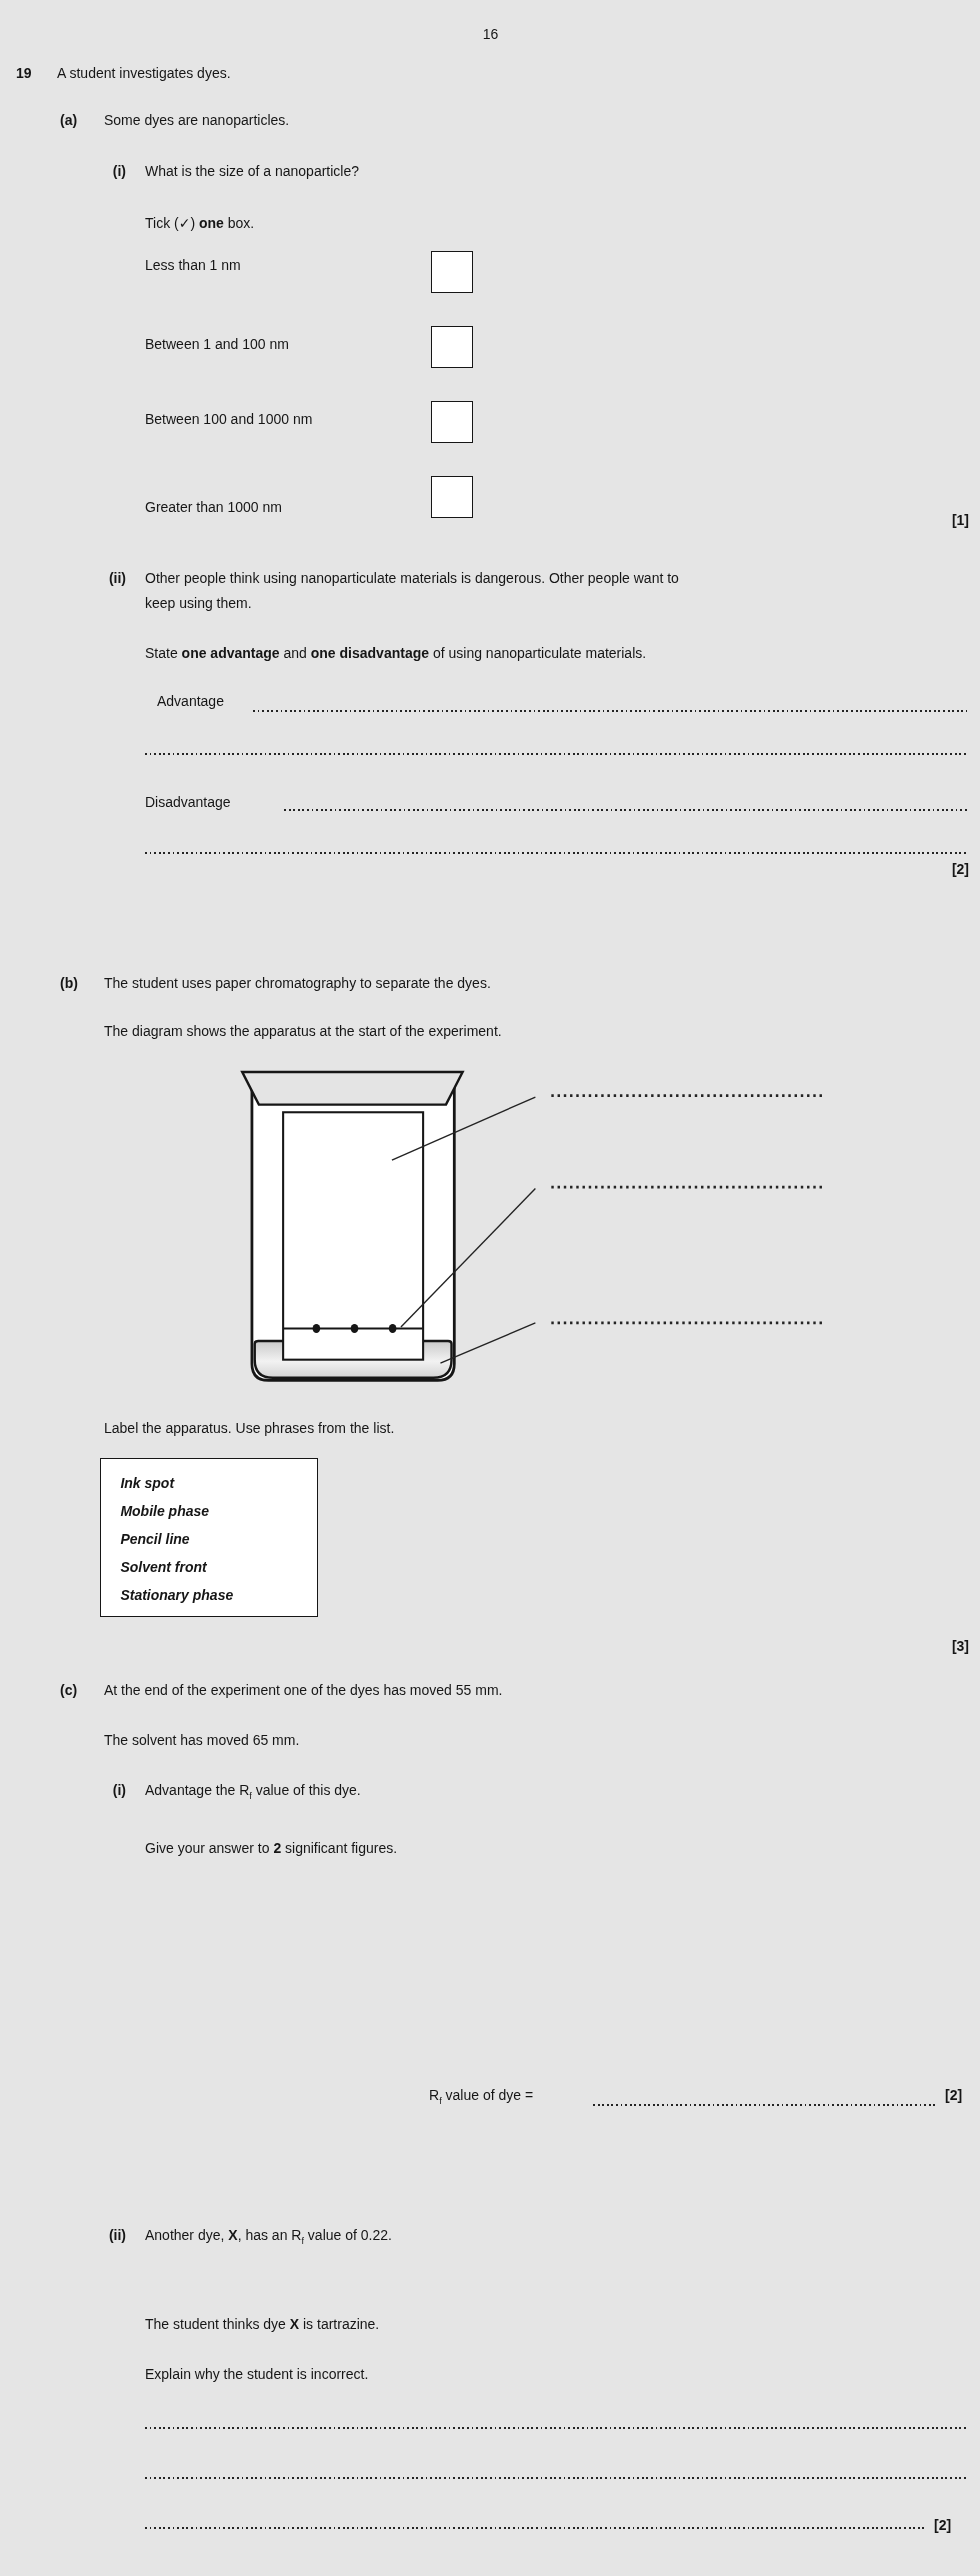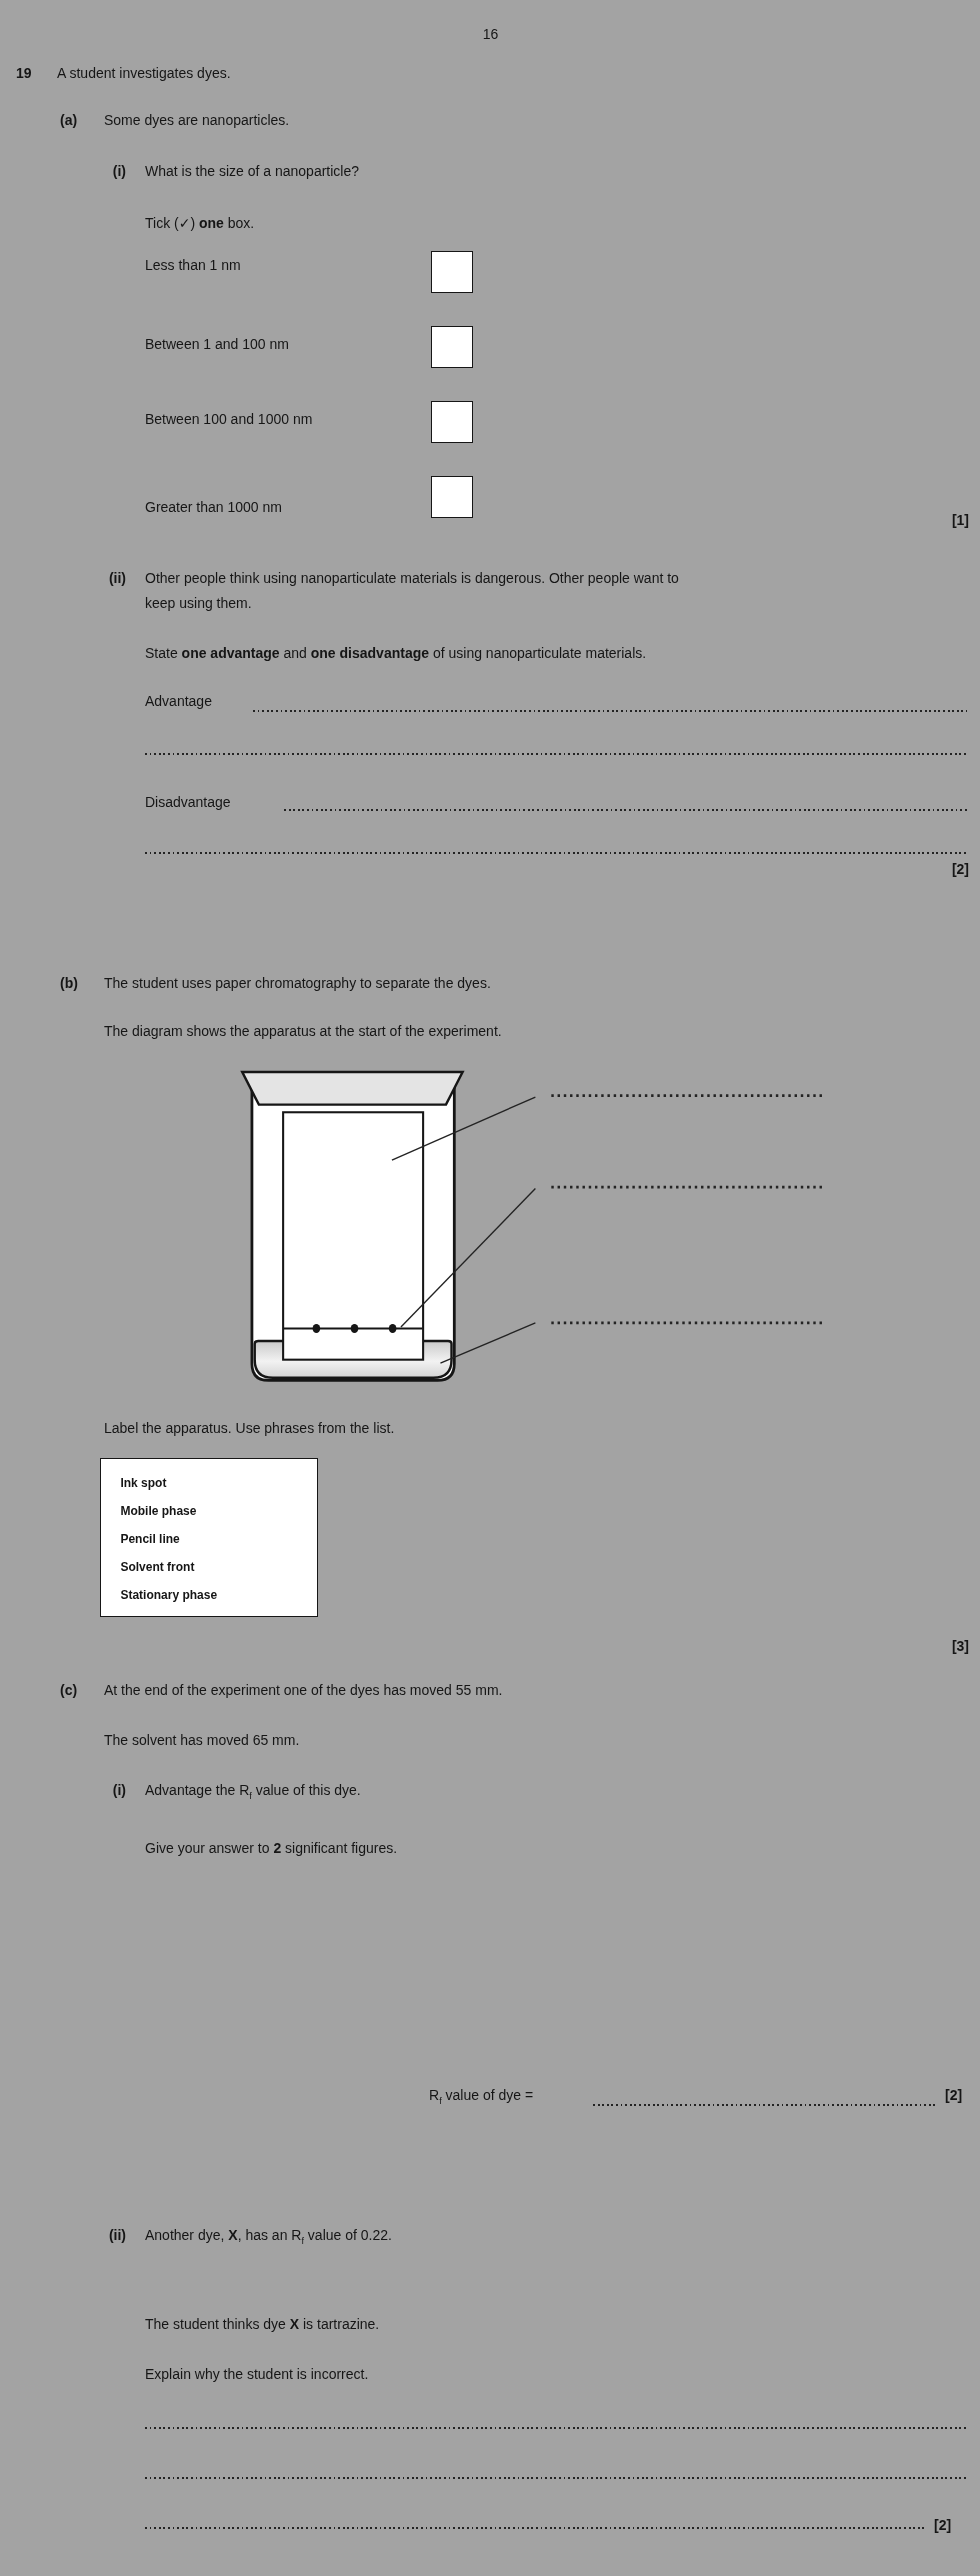--- a/index.html
+++ b/index.html
@@ -1,20 +1,20 @@
 <!DOCTYPE html>
 <html style="font-size:11px"><head>
 <meta charset="utf-8">
 <style>
   html,body{margin:0;padding:0;background:#ffffff;}
   .page{
     position:relative;
     width:981px;
     height:2576px;
-    background:#a3a3a3;
+    background:#e5e5e5;
     font-family:"Liberation Sans","DejaVu Sans",sans-serif;
     color:#161616;
     overflow:hidden;
   }
   .t{
     position:absolute;
     font-size:14px;
     line-height:18px;
     white-space:nowrap;
     color:#161616;
@@ -30,21 +30,21 @@
   }
   .checkbox{
     position:absolute;left:431px;width:40px;height:40px;
     border:1.4px solid #161616;background:#ffffff;
   }
   .phrase-box{
     position:absolute;left:100px;top:1458px;width:197px;
     border:1.4px solid #161616;background:#ffffff;
     padding:9.7px 0 7px 19.4px;
   }
-  .phrase{font-size:12px;font-weight:700;line-height:28px;white-space:nowrap;}
+  .phrase{font-size:14px;font-weight:700;line-height:28px;white-space:nowrap;font-style:italic;}
   svg{position:absolute;display:block;}
 </style>
 </head>
 <body>
 
 <div class="page">
 
   <div class="t center" style="top:25px">16</div>
 
   <div class="t bd" style="left:16px;top:64px">19</div>
@@ -71,21 +71,21 @@
   <div class="checkbox" style="top:476px"></div>
 
   <div class="marks" style="top:512px">[1]</div>
 
   <div class="t bd numcol" style="top:569px">(ii)</div>
   <div class="t" style="left:145px;top:569px">Other people think using nanoparticulate materials is dangerous. Other people want to</div>
   <div class="t" style="left:145px;top:594px">keep using them.</div>
 
   <div class="t" style="left:145px;top:644px"><span>State </span><span class="bd">one advantage</span><span> and </span><span class="bd">one disadvantage</span><span> of using nanoparticulate materials.</span></div>
 
-  <div class="t" style="left:145px;top:692px">Advantage</div>
+  <div class="t" style="left:157px;top:692px">Advantage</div>
   <div class="dotline" style="left:253px;top:710px;width:714px"></div>
   <div class="dotline" style="left:145px;top:753px;width:823px"></div>
 
   <div class="t" style="left:145px;top:793px">Disadvantage</div>
   <div class="dotline" style="left:284px;top:809px;width:683px"></div>
   <div class="dotline" style="left:145px;top:852px;width:823px"></div>
 
   <div class="marks" style="top:861px">[2]</div>
 
 

